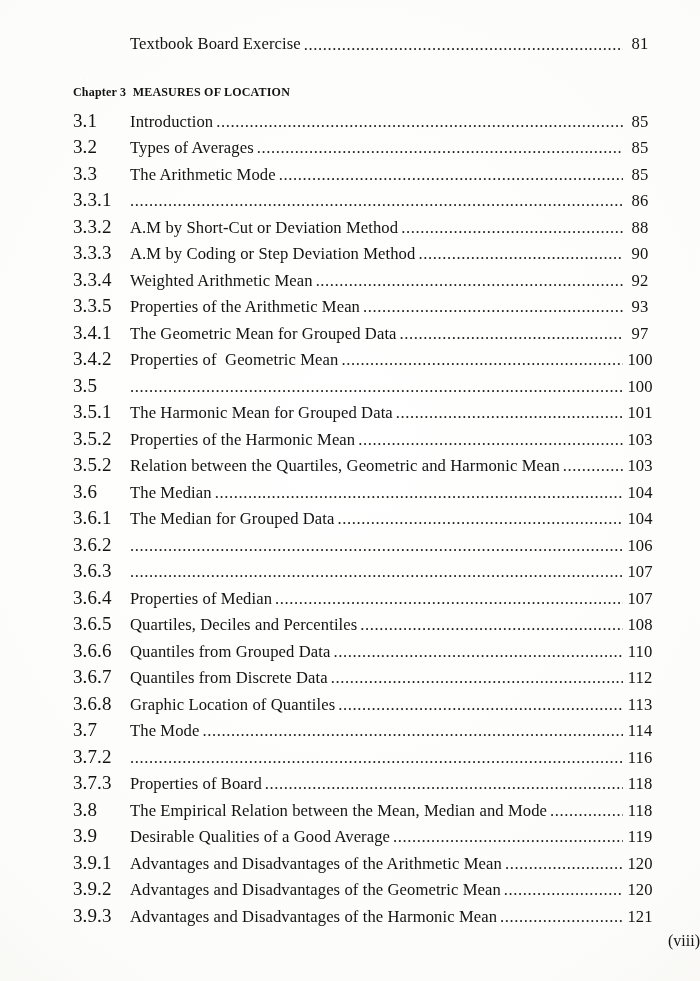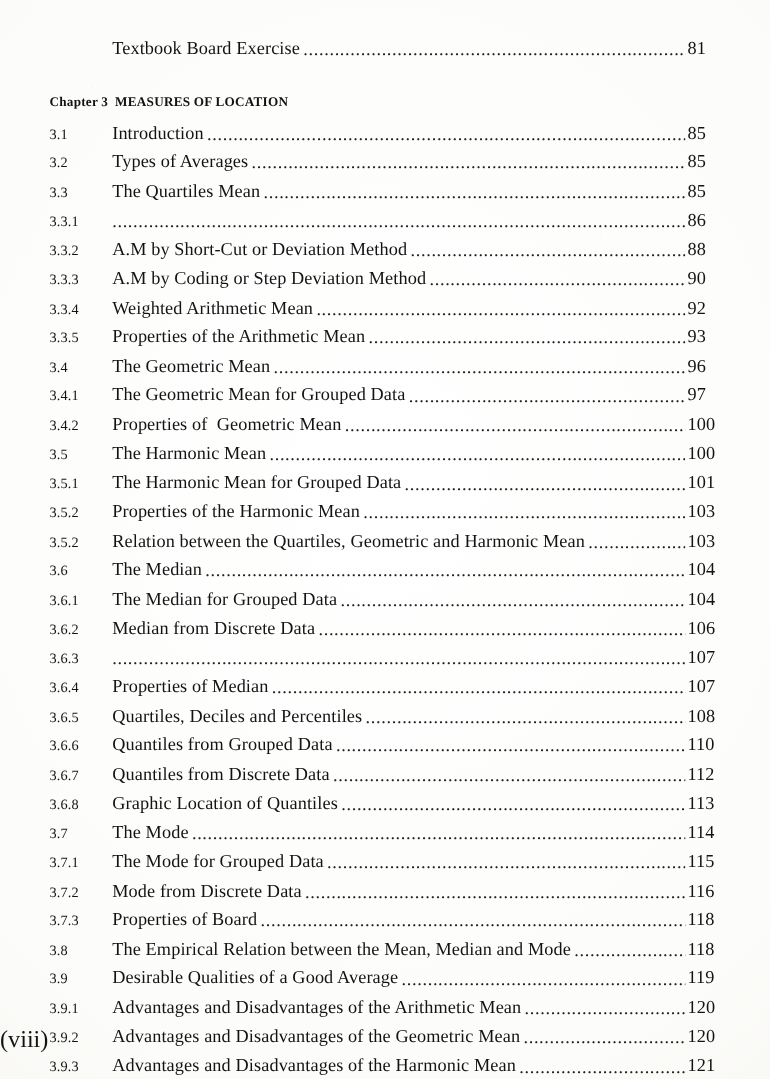--- a/index.html
+++ b/index.html
@@ -34,36 +34,37 @@
       radial-gradient(circle at 78% 22%, rgba(0,0,0,0.018) 0 1px, transparent 1px),
       radial-gradient(circle at 36% 63%, rgba(0,0,0,0.02) 0 1px, transparent 1px),
       radial-gradient(circle at 91% 77%, rgba(0,0,0,0.02) 0 1px, transparent 1px),
       radial-gradient(circle at 55% 91%, rgba(0,0,0,0.016) 0 1px, transparent 1px);
   }
 
   .content {
     position: relative;
     z-index: 2;
     padding: 0;
+    margin-left: 28px;
   }
 
   
   .toc-row {
     display: flex;
     align-items: baseline;
     font-size: 16.6px;
     line-height: 26.5px;
     height: 26.5px;
     letter-spacing: 0.1px;
   }
   .toc-row .num {
     width: 57px;
     flex: 0 0 57px;
     margin-left: 45px;
-    font-size: 13px;
+    font-size: 19px;
     white-space: nowrap;
   }
   .toc-row .title {
     white-space: pre;
     flex: 0 0 auto;
     padding-right: 3px;
   }
   .toc-row .leader {
     flex: 1 1 auto;
     min-width: 6px;
@@ -78,21 +79,21 @@
     position: absolute;
     left: 0;
     bottom: -4px;
     white-space: nowrap;
     font-size: 16.6px;
     letter-spacing: 0.6px;
     color: #23211f;
   }
   .toc-row .pg {
     flex: 0 0 auto;
-    text-align: left;
+    text-align: center;
     min-width: 30px;
     padding-left: 2px;
     margin-right: 45px;
     font-size: 16.6px;
     white-space: nowrap;
   }
 
   
   .exercise-row {
     margin-top: 31px;
@@ -109,22 +110,22 @@
     line-height: 24px;
     letter-spacing: 0.2px;
     white-space: pre;
   }
 
   .footer {
     position: absolute;
     left: 0;
     right: 0;
     top: 932px;
-    text-align: left;
-    font-size: 22px;
+    text-align: right;
+    font-size: 16px;
     z-index: 2;
   }
 </style>
 </head>
 <body>
 
 <div class="page"></div>
 
 <div class="content">
 
@@ -145,21 +146,21 @@
         <span class="pg">85</span>
       </div>
       <div class="toc-row">
         <span class="num">3.2</span>
         <span class="title">Types of Averages</span>
         <span class="leader"></span>
         <span class="pg">85</span>
       </div>
       <div class="toc-row">
         <span class="num">3.3</span>
-        <span class="title">The Quartiles Mean</span>
+        <span class="title">The Arithmetic Mode</span>
         <span class="leader"></span>
         <span class="pg">85</span>
       </div>
       <div class="toc-row">
         <span class="num">3.3.1</span>
         <span class="leader"></span>
         <span class="pg">86</span>
       </div>
       <div class="toc-row">
         <span class="num">3.3.2</span>
@@ -179,40 +180,33 @@
         <span class="leader"></span>
         <span class="pg">92</span>
       </div>
       <div class="toc-row">
         <span class="num">3.3.5</span>
         <span class="title">Properties of the Arithmetic Mean</span>
         <span class="leader"></span>
         <span class="pg">93</span>
       </div>
       <div class="toc-row">
-        <span class="num">3.4</span>
-        <span class="title">The Geometric Mean</span>
-        <span class="leader"></span>
-        <span class="pg">96</span>
-      </div>
-      <div class="toc-row">
         <span class="num">3.4.1</span>
         <span class="title">The Geometric Mean for Grouped Data</span>
         <span class="leader"></span>
         <span class="pg">97</span>
       </div>
       <div class="toc-row">
         <span class="num">3.4.2</span>
         <span class="title">Properties of  Geometric Mean</span>
         <span class="leader"></span>
         <span class="pg">100</span>
       </div>
       <div class="toc-row">
         <span class="num">3.5</span>
-        <span class="title">The Harmonic Mean</span>
         <span class="leader"></span>
         <span class="pg">100</span>
       </div>
       <div class="toc-row">
         <span class="num">3.5.1</span>
         <span class="title">The Harmonic Mean for Grouped Data</span>
         <span class="leader"></span>
         <span class="pg">101</span>
       </div>
       <div class="toc-row">
@@ -234,21 +228,20 @@
         <span class="pg">104</span>
       </div>
       <div class="toc-row">
         <span class="num">3.6.1</span>
         <span class="title">The Median for Grouped Data</span>
         <span class="leader"></span>
         <span class="pg">104</span>
       </div>
       <div class="toc-row">
         <span class="num">3.6.2</span>
-        <span class="title">Median from Discrete Data</span>
         <span class="leader"></span>
         <span class="pg">106</span>
       </div>
       <div class="toc-row">
         <span class="num">3.6.3</span>
         <span class="leader"></span>
         <span class="pg">107</span>
       </div>
       <div class="toc-row">
         <span class="num">3.6.4</span>
@@ -280,28 +273,21 @@
         <span class="leader"></span>
         <span class="pg">113</span>
       </div>
       <div class="toc-row">
         <span class="num">3.7</span>
         <span class="title">The Mode</span>
         <span class="leader"></span>
         <span class="pg">114</span>
       </div>
       <div class="toc-row">
-        <span class="num">3.7.1</span>
-        <span class="title">The Mode for Grouped Data</span>
-        <span class="leader"></span>
-        <span class="pg">115</span>
-      </div>
-      <div class="toc-row">
         <span class="num">3.7.2</span>
-        <span class="title">Mode from Discrete Data</span>
         <span class="leader"></span>
         <span class="pg">116</span>
       </div>
       <div class="toc-row">
         <span class="num">3.7.3</span>
         <span class="title">Properties of Board</span>
         <span class="leader"></span>
         <span class="pg">118</span>
       </div>
       <div class="toc-row">

